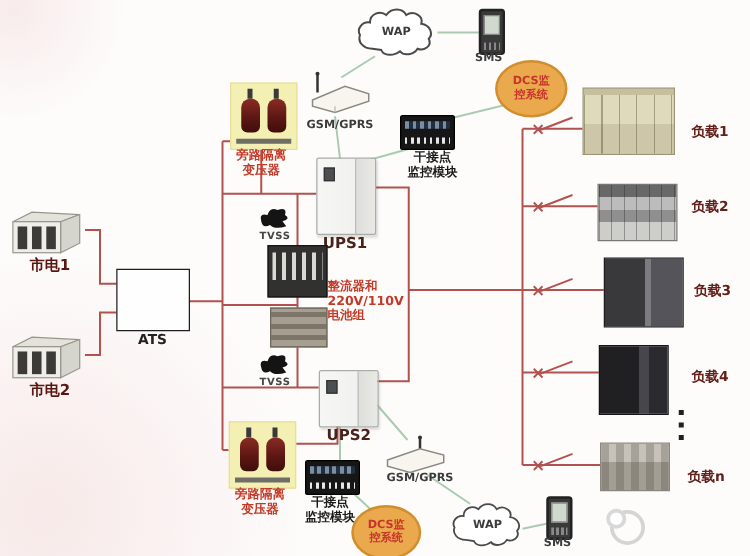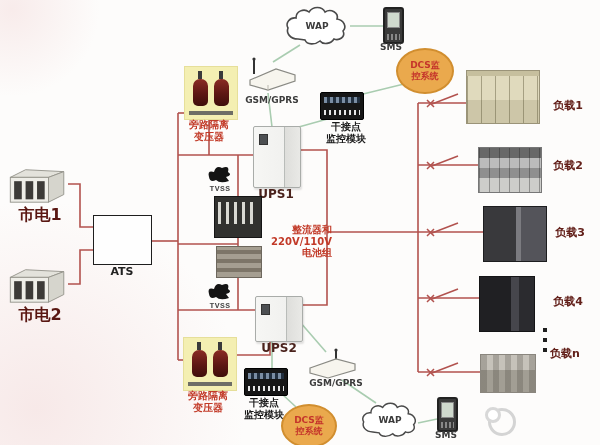--- a/index.html
+++ b/index.html
@@ -7,24 +7,24 @@
     position:relative;width:600px;height:445px;overflow:hidden;
     font-family:"DejaVu Sans","Liberation Sans",sans-serif;
     background:
       radial-gradient(circle at 6% 92%, rgba(236,197,197,.35), rgba(236,197,197,0) 30%),
       radial-gradient(circle at 2% 2%, rgba(236,197,197,.3), rgba(236,197,197,0) 12%),
       #fdfcfb;
   }
   .node{position:absolute;}
   .lbl{position:absolute;font-weight:bold;text-align:center;white-space:pre-line;line-height:1.15;}
   .lbl.red{color:#c23a28;font-size:10px;}
-  .lbl.maroon{color:#5a1712;font-size:16px;}
+  .lbl.maroon{color:#5a1712;font-size:12px;}
   .lbl.dark{color:#222;font-size:11px;}
   .lbl.gray{color:#3c3c3c;font-size:9px;font-weight:bold;}
-  .lbl.tiny{color:#474747;font-size:8px;letter-spacing:.5px;font-family:Liberation Mono, monospace;}
+  .lbl.tiny{color:#474747;font-size:8px;letter-spacing:.5px;}
   svg.wires{position:absolute;left:0;top:0;z-index:1;}
   .node,.lbl{z-index:2;}
 
   
   .ats-box{border:1.6px solid #1e1e1e;background:#fefefe;}
 
   
   .xfmr{background:#f4efb2;border:1px solid #e6df9a;}
   .coil{position:absolute;top:12px;width:15px;height:27px;border-radius:7px 7px 5px 5px;
         background:linear-gradient(180deg,#8a2b24 0%,#5d1713 55%,#3f0e0b 100%);}
@@ -212,21 +212,21 @@
     <svg width="26" height="20" viewBox="0 0 26 20">
       <path d="M2,13 Q0,6 7,8 Q9,1 15,4 Q23,1 21,8 Q26,11 19,13 L22,17 Q13,20 9,16 Q3,19 2,13 Z" fill="#141414"></path>
     </svg>
   </div>
   <div class="lbl tiny" style="left:204px;top:184px;width:32px;">TVSS</div>
 
   <div class="node rect-img" style="left:214px;top:196px;width:46px;height:40px;">
     <div class="rect-slots"></div>
   </div>
   <div class="node batt-img" style="left:216px;top:246px;width:44px;height:30px;"></div>
-  <div class="lbl red" style="left:262px;top:224px;width:70px;text-align:right;">整流器和
+  <div class="lbl red" style="left:262px;top:224px;width:70px;text-align:left;">整流器和
 220V/110V
 电池组</div>
 
   <div class="node" style="left:207px;top:281px;width:26px;height:20px;">
     <svg width="26" height="20" viewBox="0 0 26 20">
       <path d="M2,13 Q0,6 7,8 Q9,1 15,4 Q23,1 21,8 Q26,11 19,13 L22,17 Q13,20 9,16 Q3,19 2,13 Z" fill="#141414"></path>
     </svg>
   </div>
   <div class="lbl tiny" style="left:204px;top:301px;width:32px;">TVSS</div>
 
@@ -327,19 +327,19 @@
   <div class="node load4" style="left:479px;top:276px;width:54px;height:54px;"></div>
   <div class="lbl" style="left:544px;top:296px;width:48px;color:#63201a;font-size:11px;">负载4</div>
 
   <div class="node vdots" style="left:543px;top:328px;">
     <div></div>
       <div></div>
       <div></div>
   </div>
 
   <div class="node loadn" style="left:480px;top:354px;width:54px;height:37px;"></div>
-  <div class="lbl" style="left:541px;top:348px;width:48px;color:#63201a;font-size:11px;">负载n</div>
+  <div class="lbl" style="left:541px;top:376px;width:48px;color:#63201a;font-size:11px;">负载n</div>
 
   <div class="node wm-logo" style="left:488px;top:408px;">
     <div class="wm-ear"></div>
   </div>
 
 </div>
 
 </body></html>

